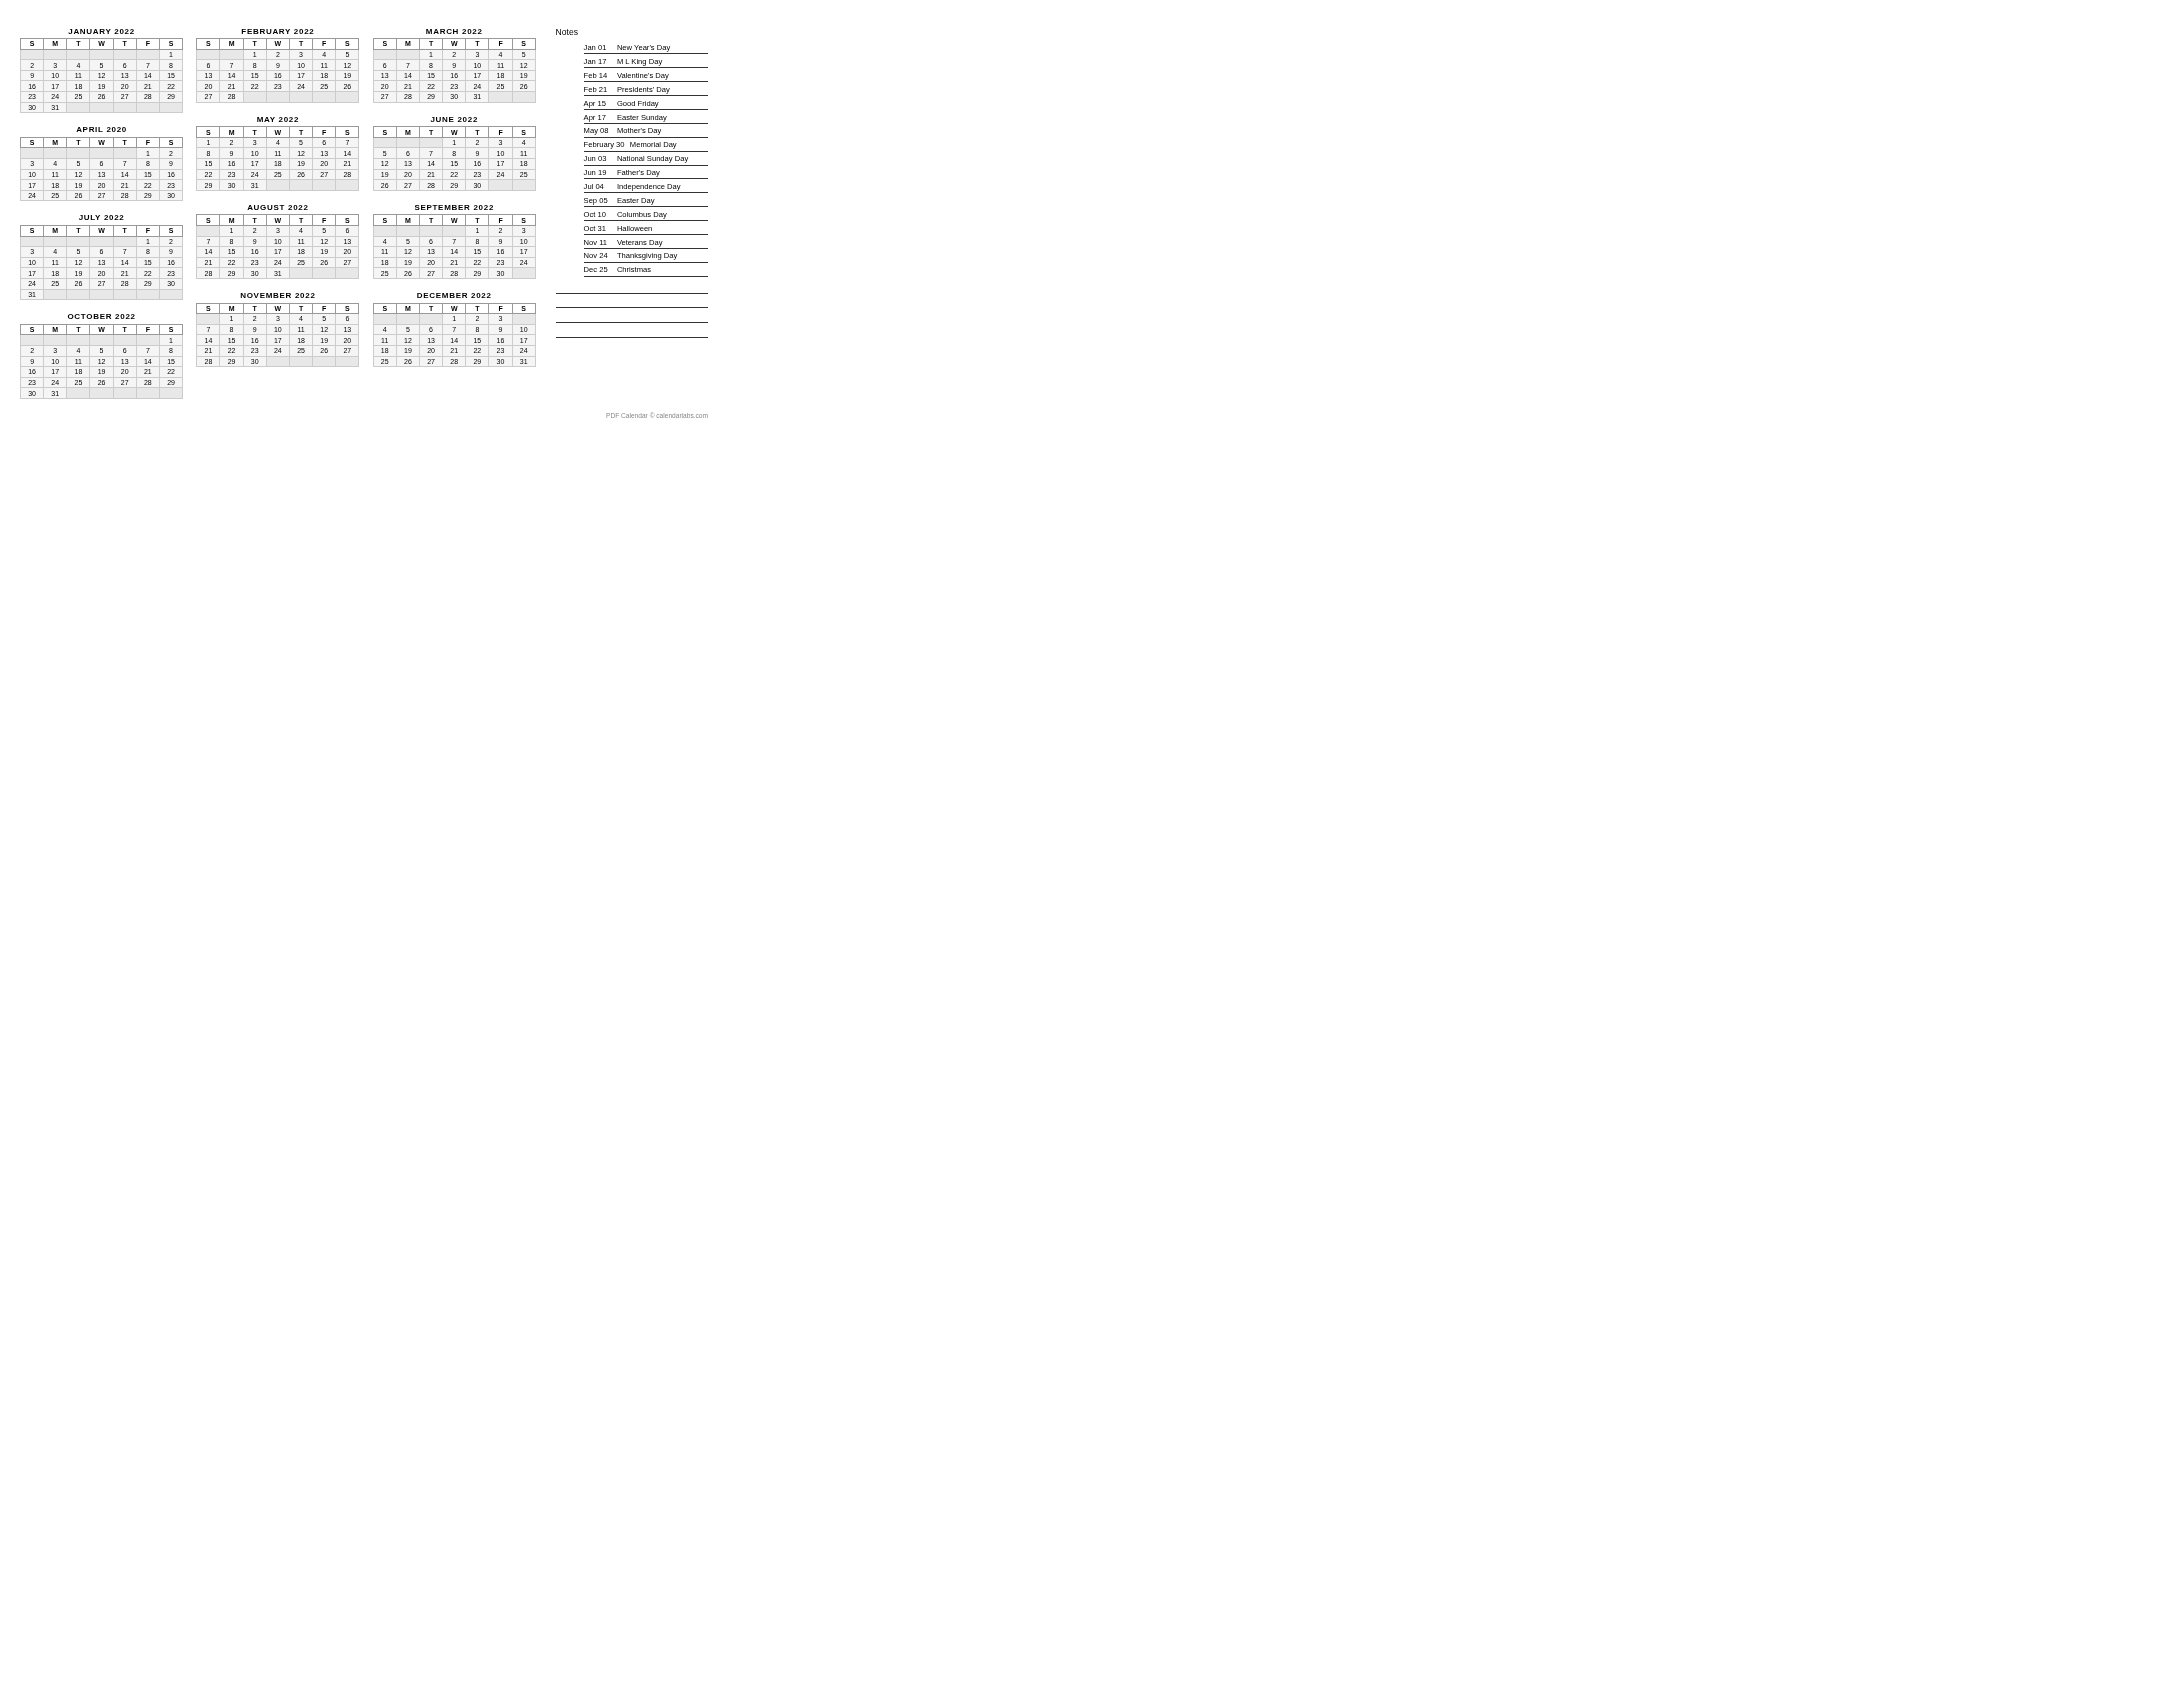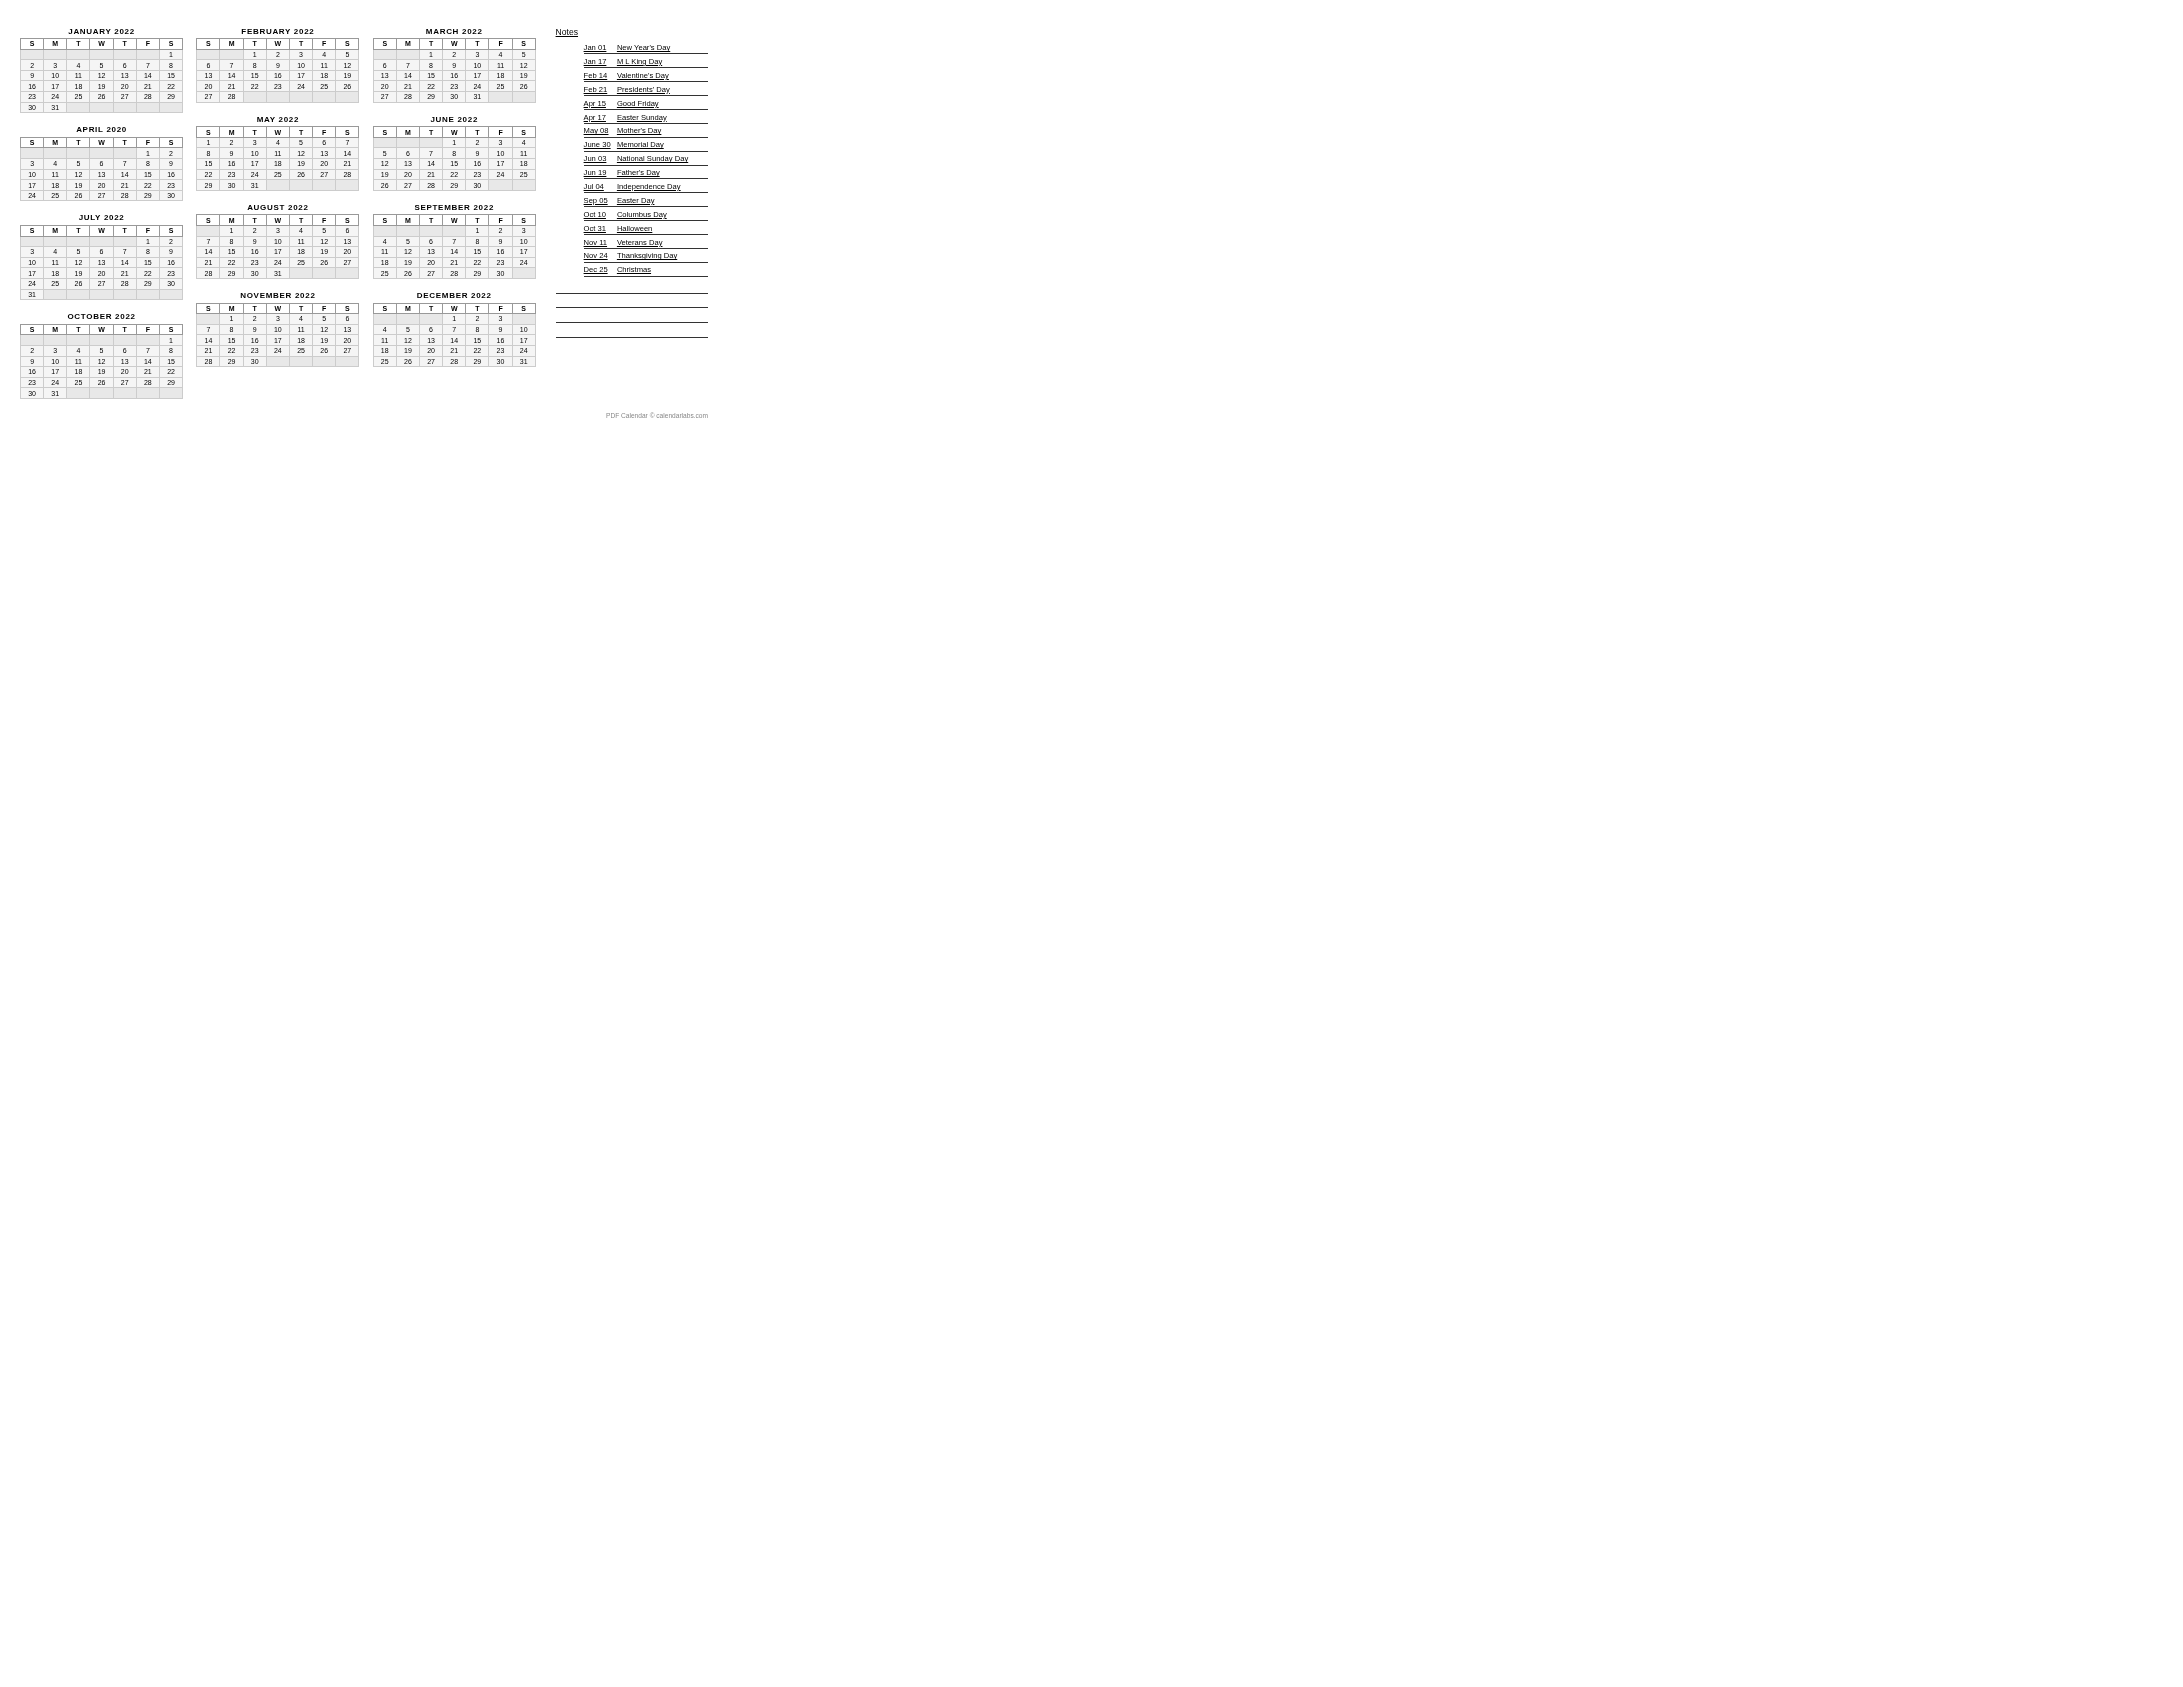--- a/index.html
+++ b/index.html
@@ -7,21 +7,20 @@
       background: #fff;
       font-family: Arial, sans-serif;
       width: 728px;
       padding: 26.5px 20px;
     }
     .notes-section {
       grid-column: 4;
       grid-row: 1;
       min-width: 152px;
       padding-left: 6.6px;
-      text-decoration: underline;
     }
     .month-block {
       font-size: 7.3px;
     }
     .month-title {
       text-align: center;
       font-weight: bold;
       font-size: 8px;
       letter-spacing: 0.7px;
       margin-bottom: 2.6px;
@@ -924,21 +923,21 @@
         </div>
         <div class="note-item">
           <span class="note-date">Apr 17</span>
           <span class="note-label">Easter Sunday</span>
         </div>
         <div class="note-item">
           <span class="note-date">May 08</span>
           <span class="note-label">Mother's Day</span>
         </div>
         <div class="note-item">
-          <span class="note-date">June 30</span>
+          <span class="note-date">February 30</span>
           <span class="note-label">Memorial Day</span>
         </div>
         <div class="note-item">
           <span class="note-date">Jun 03</span>
           <span class="note-label">National Sunday Day</span>
         </div>
         <div class="note-item">
           <span class="note-date">Jun 19</span>
           <span class="note-label">Father's Day</span>
         </div>

